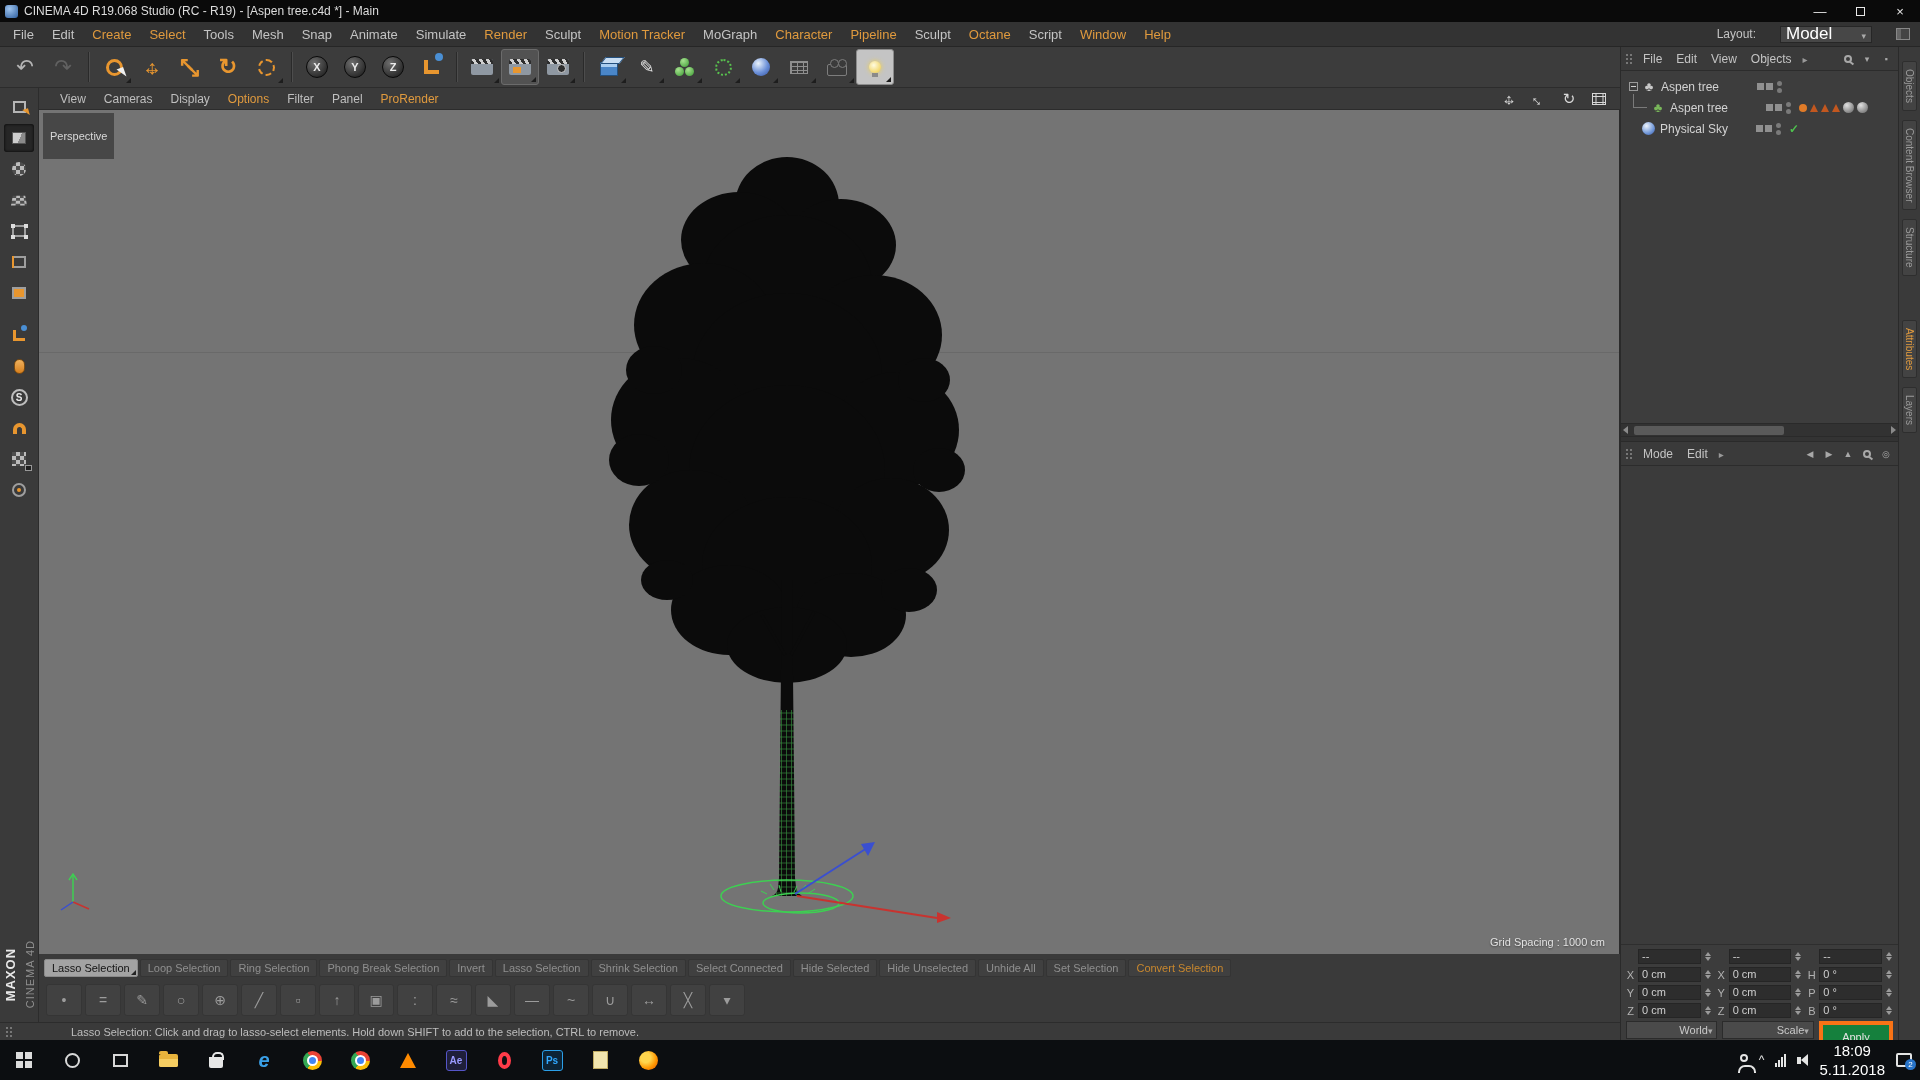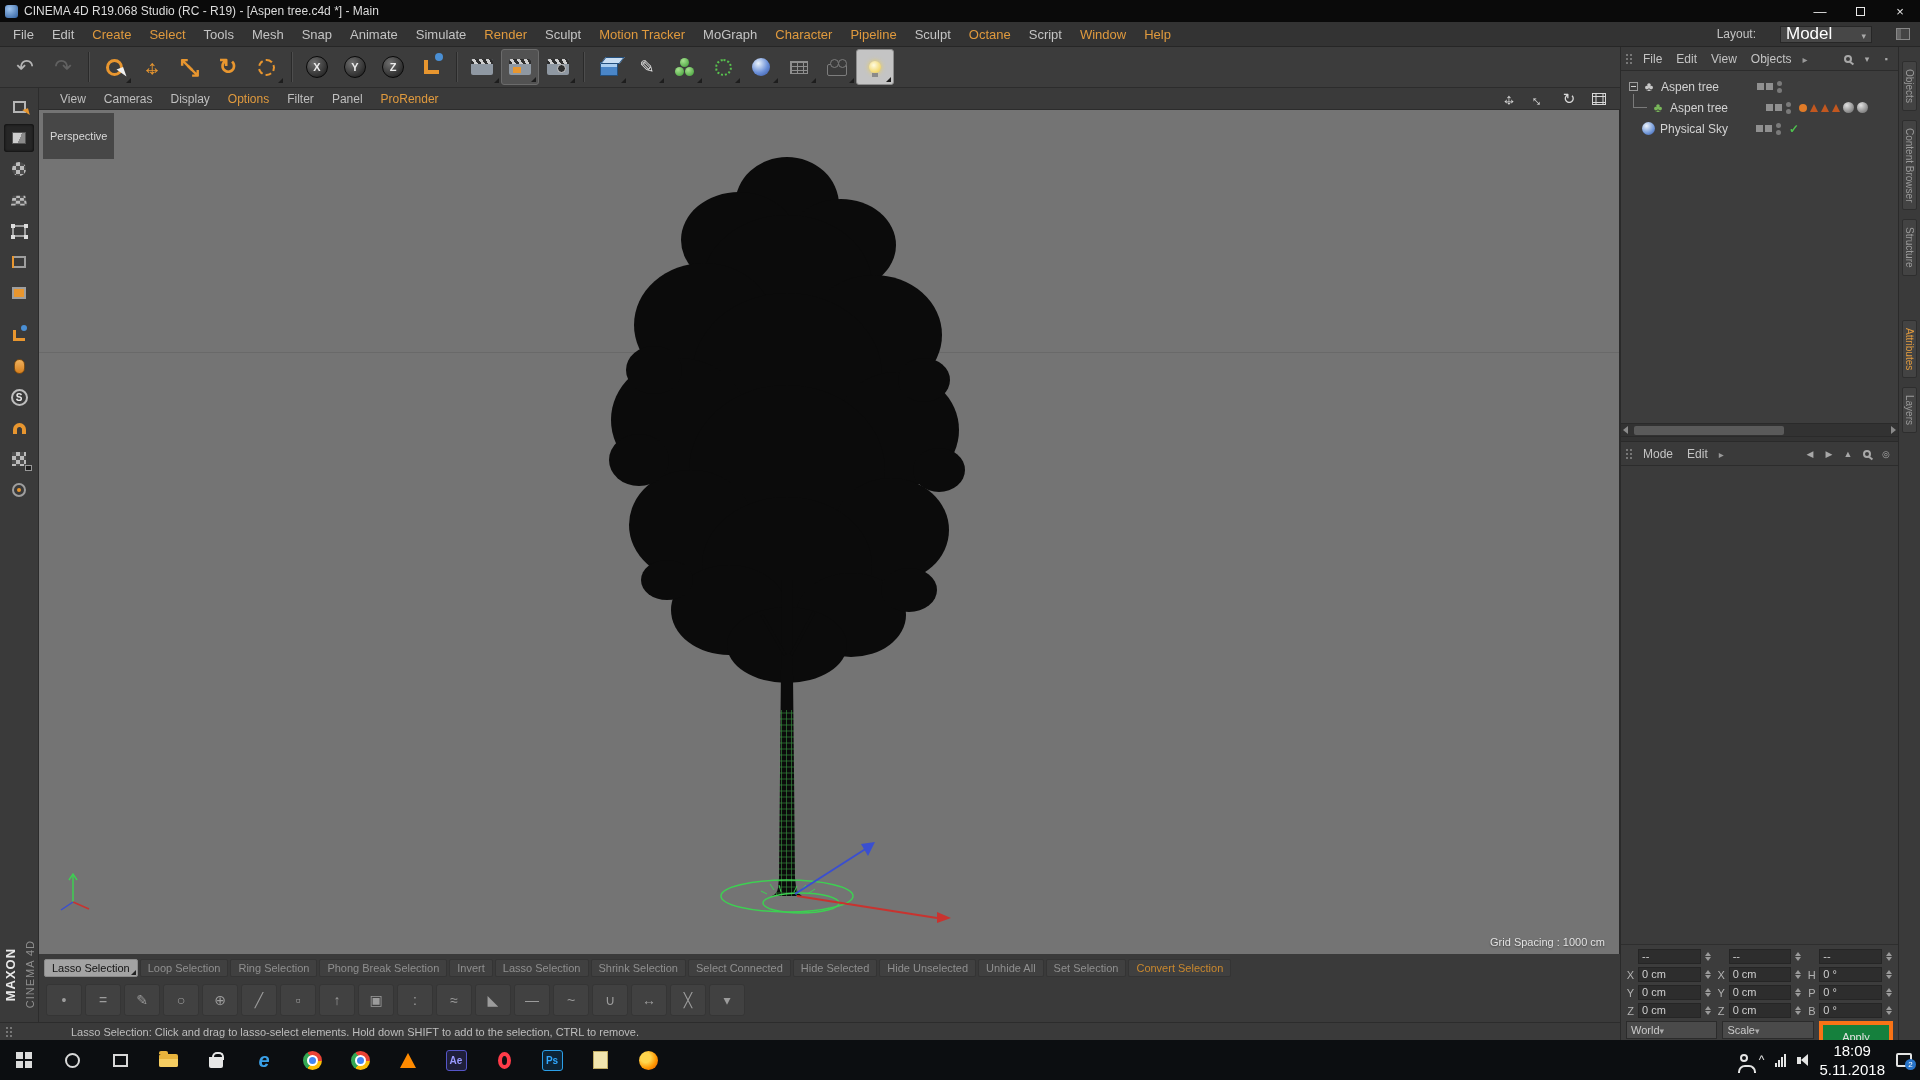--- a/index.html
+++ b/index.html
@@ -135,21 +135,21 @@
 #am-body{height:478px;background:#3b3b3b}
 
 #coords{height:98px;background:#3c3c3c;border-top:1px solid #2e2e2e;padding:4px 5px;font-size:11px}
 .crow{display:flex;gap:5px;margin-bottom:3px}
 .cfield{display:flex;align-items:center;gap:3px;width:86px}
 .clabel{width:9px;color:#b2b2b2;text-align:center;flex:none}
 .cval{flex:1;background:#2d2d2d;border:1px solid #252525;color:#cfcfcf;height:15px;line-height:13px;padding:0 3px;overflow:hidden;white-space:nowrap}
 .cspin{width:8px;display:flex;flex-direction:column;gap:1px;align-items:center;flex:none}
 .cspin::before{content:"";border-left:3px solid transparent;border-right:3px solid transparent;border-bottom:4px solid #9a9a9a}
 .cspin::after{content:"";border-left:3px solid transparent;border-right:3px solid transparent;border-top:4px solid #9a9a9a}
-.cdrop{width:106px;background:#4a4a4a;border:1px solid #2b2b2b;height:16px;display:flex;align-items:center;justify-content:flex-start;padding:8px 4px;color:#c9c9c9}
+.cdrop{width:106px;background:#4a4a4a;border:1px solid #2b2b2b;height:16px;display:flex;align-items:center;justify-content:flex-end;padding:8px 4px;color:#c9c9c9}
 .capply{width:86px;background:#15803d;border:4px solid #f97316;height:32px;display:flex;align-items:center;justify-content:center;color:#e2e2e2}
 
 #sidestrip{position:absolute;left:1898px;top:47px;width:22px;height:993px;background:#3a3a3a;border-left:1px solid #2a2a2a;display:flex;flex-direction:column;align-items:center;padding-top:14px;gap:9px}
 .vtab{writing-mode:vertical-rl;font-size:10px;color:#9b9b9b;background:#434343;border:1px solid #2e2e2e;border-radius:2px;padding:7px 1px;white-space:nowrap}
 .vtab.hl{color:#e09a3e}
 .vspace{height:26px}
 
 #selrow{position:absolute;left:39px;top:957px;width:1581px;height:21px;background:#3a3a3a;display:flex;align-items:center;gap:2px;padding-left:5px}
 .selbtn{font-size:11px;color:#8f8f8f;background:#404040;border:1px solid #343434;border-radius:2px;padding:2px 7px;white-space:nowrap;position:relative}
 .selbtn.active{background:#a3a3a3;border-color:#8a8a8a;color:#141414}

